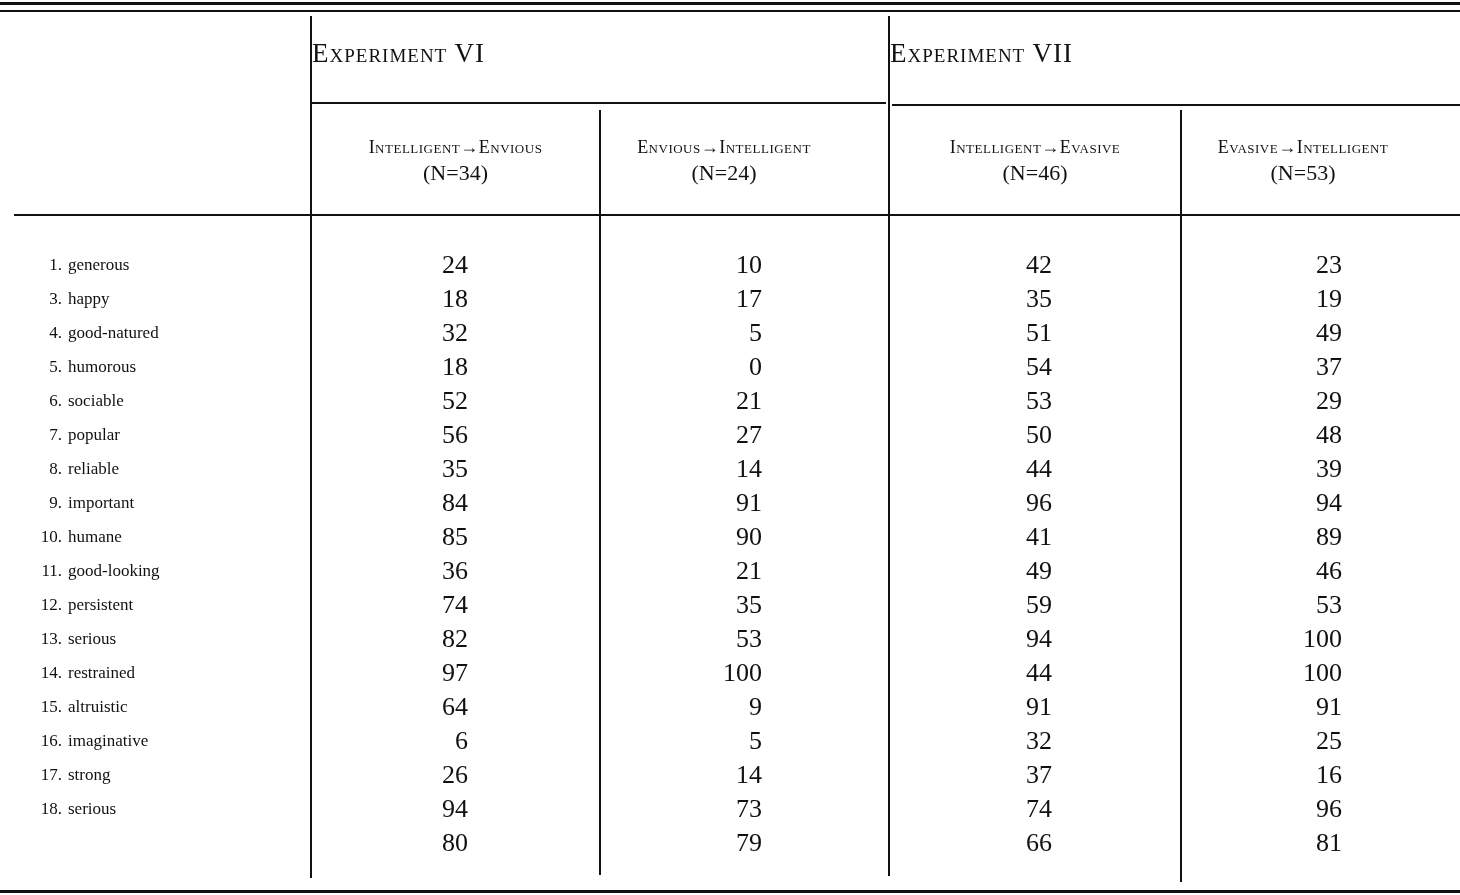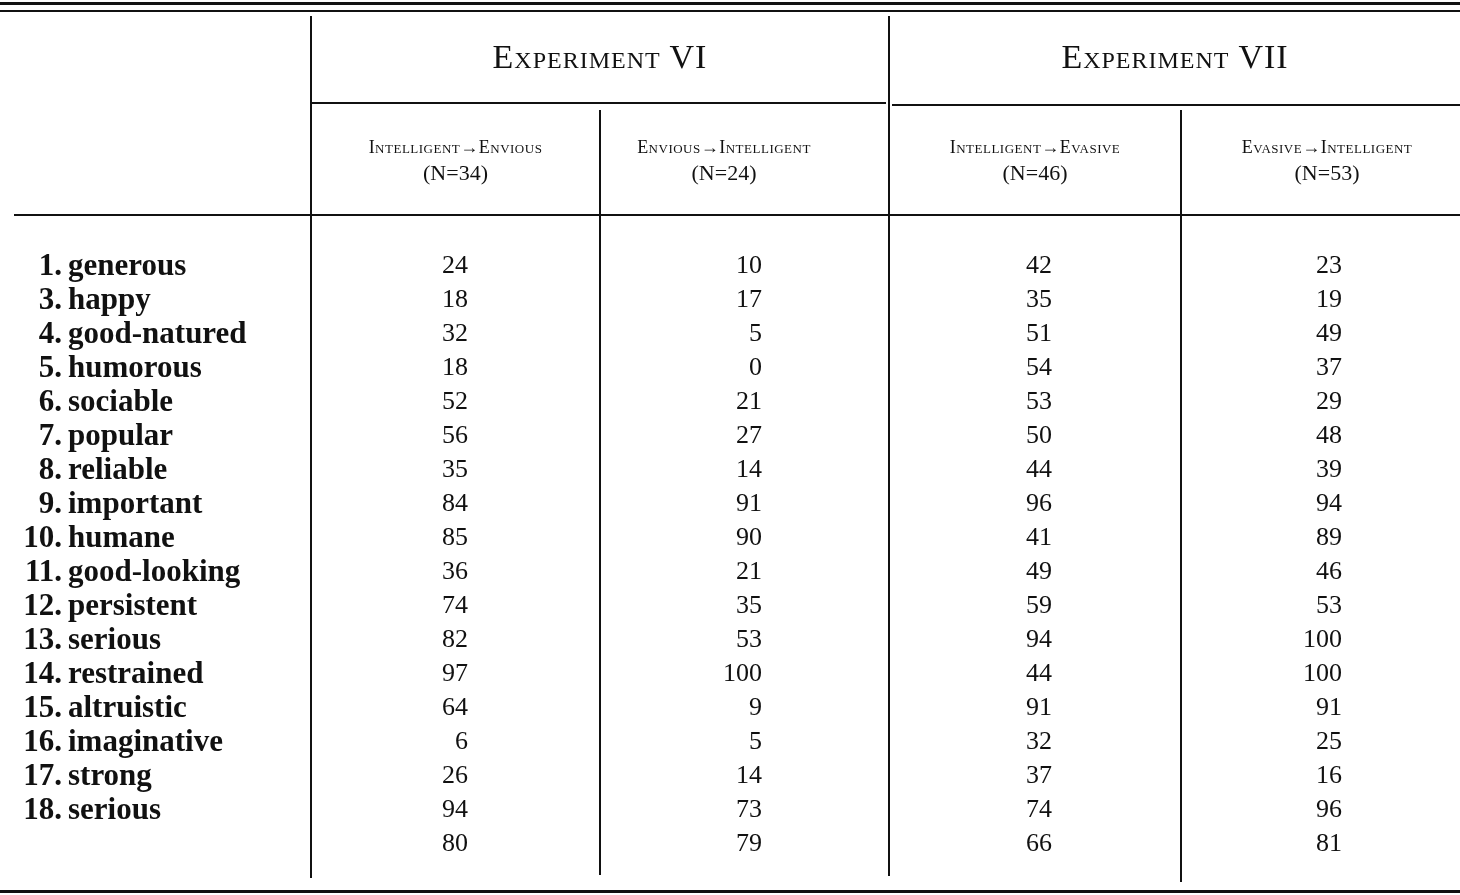--- a/index.html
+++ b/index.html
@@ -20,23 +20,23 @@
       background: #111;
     }
     .vline {
       position: absolute;
       width: 2px;
       background: #111;
     }
     .exp-title {
       position: absolute;
       top: 38px;
-      font-size: 34px;
+      font-size: 27px;
       letter-spacing: 1px;
-      text-align: center;
+      text-align: left;
       font-variant: small-caps;
     }
     .col-head {
       position: absolute;
       top: 134px;
       text-align: center;
       line-height: 26px;
     }
     .col-head .cond {
       font-size: 18px;
@@ -49,24 +49,23 @@
     }
     .row-labels {
       position: absolute;
       left: 0;
       top: 248px;
       width: 300px;
     }
     .row-label {
       height: 34px;
       line-height: 34px;
-      font-size: 31px;
+      font-size: 17px;
       white-space: nowrap;
       position: relative;
-      font-weight: bold;
     }
     .row-label .num {
       display: inline-block;
       width: 62px;
       text-align: right;
       padding-right: 6px;
     }
     .row-label .trait {
       display: inline-block;
     }
@@ -105,21 +104,21 @@
   <div class="n">(N=34)</div>
 </div>
 <div class="col-head" style="left:601px;width:246px;">
   <div class="cond">Envious→Intelligent</div>
   <div class="n">(N=24)</div>
 </div>
 <div class="col-head" style="left:890px;width:290px;">
   <div class="cond">Intelligent→Evasive</div>
   <div class="n">(N=46)</div>
 </div>
-<div class="col-head" style="left:1182px;width:242px;margin-left:24px;">
+<div class="col-head" style="left:1182px;width:242px;">
   <div class="cond">Evasive→Intelligent</div>
   <div class="n">(N=53)</div>
 </div>
 
 <div class="row-labels" id="row-labels">
     <div class="row-label"><span class="num">1.</span><span class="trait">generous</span></div>
     <div class="row-label"><span class="num">3.</span><span class="trait">happy</span></div>
     <div class="row-label"><span class="num">4.</span><span class="trait">good-natured</span></div>
     <div class="row-label"><span class="num">5.</span><span class="trait">humorous</span></div>
     <div class="row-label"><span class="num">6.</span><span class="trait">sociable</span></div>

